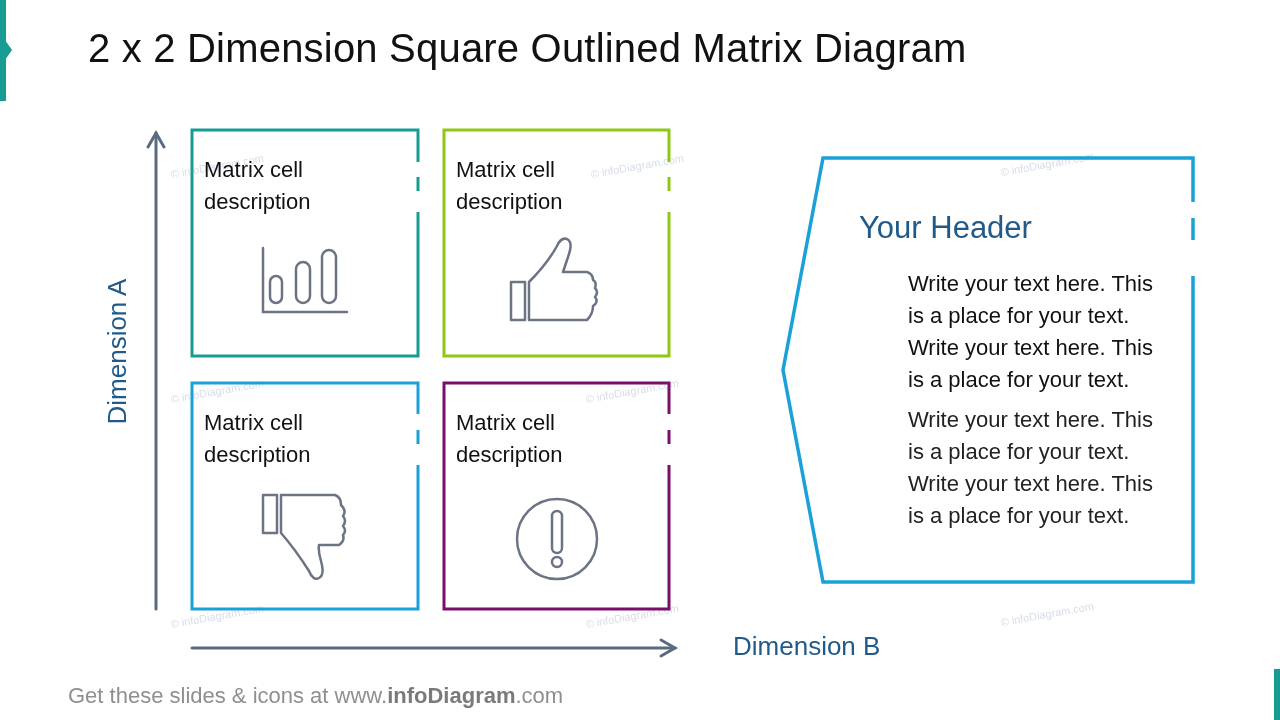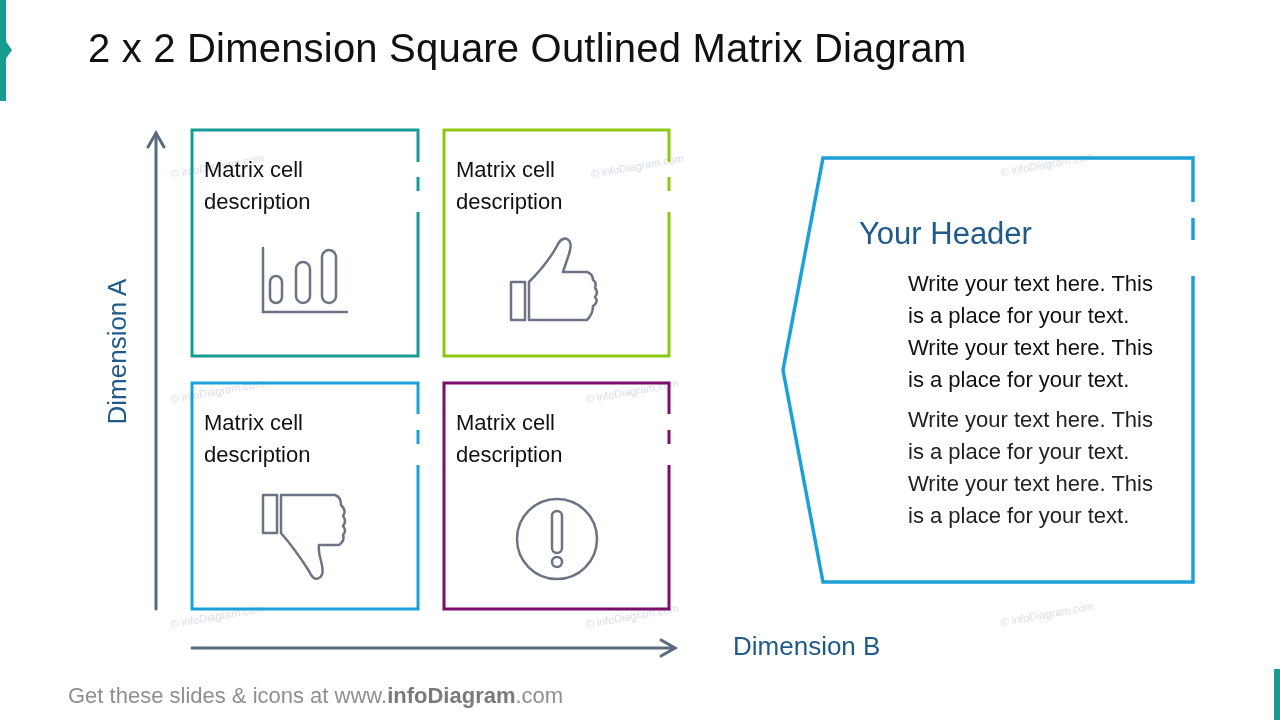--- a/index.html
+++ b/index.html
@@ -8,21 +8,21 @@
   .abs { position: absolute; }
   .accent-bar { left: 0; top: 0; width: 6px; height: 101px; background: #179C94; }
   .accent-notch { left: 5px; top: 40px; width: 0; height: 0; border-top: 10px solid transparent;
                   border-bottom: 10px solid transparent; border-left: 7px solid #179C94; }
   .bottom-bar { left: 1274px; top: 669px; width: 6px; height: 51px; background: #179C94; }
   .title { left: 66px; top: 26px; font-size: 40px; color: #111; white-space: nowrap; letter-spacing: 0.2px; margin-left: 22px; }
   .cell-text { position: absolute; left: 0; width: 100%; top: 24px; text-align: left;
                font-size: 22px; line-height: 32px; color: #111; padding-left: 12px; }
   .cell-icon { position: absolute; left: 50%; transform: translateX(-50%); }
   .axis-label { font-size: 26px; color: #1F5A8A; white-space: nowrap; }
-  .panel-header { left: 859px; top: 216px; font-size: 31px; color: #1F5A8A; white-space: nowrap; text-align: center; }
+  .panel-header { left: 859px; top: 210px; font-size: 31px; color: #1F5A8A; white-space: nowrap; text-align: center; }
   .panel-para { left: 908px; width: 300px; font-size: 22px; line-height: 32px; color: #111; }
   .footer { left: 68px; top: 683px; font-size: 22px; color: #8f8f8f; white-space: nowrap; }
   .footer b { color: #7a7a7a; }
   .wm { font-size: 11px; color: #d7dde8; transform: rotate(-10deg); white-space: nowrap; }
 </style>
 </head>
 <body>
 
 <div class="abs accent-bar"></div>
 <div class="abs accent-notch"></div>

